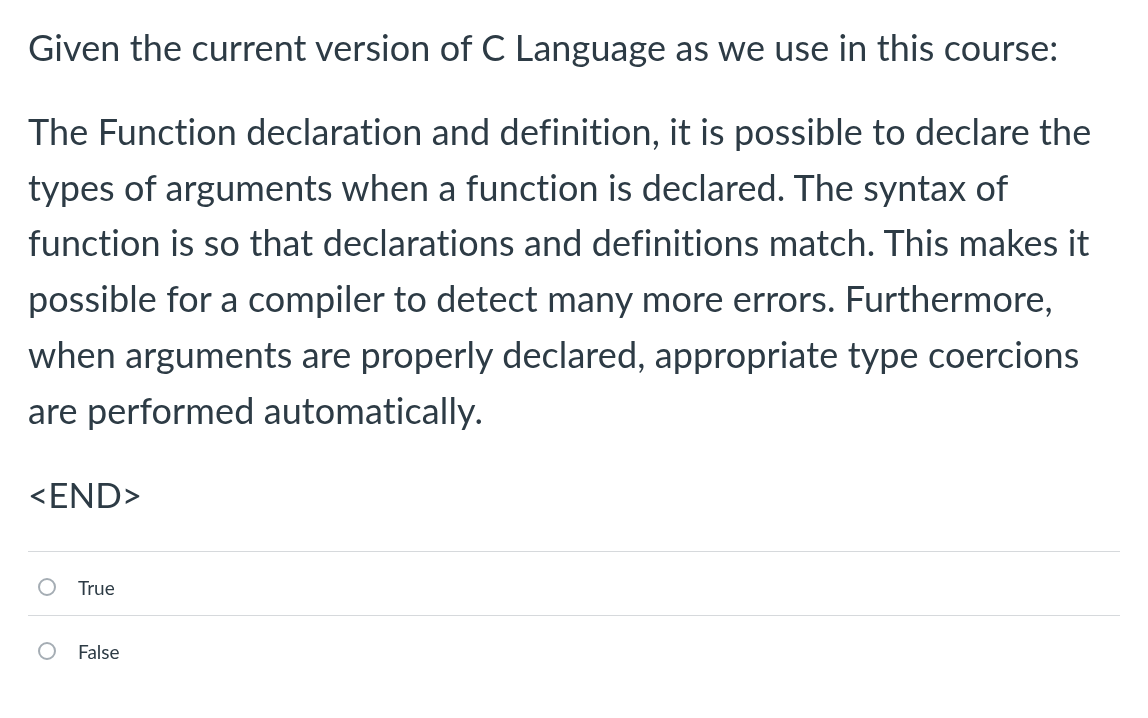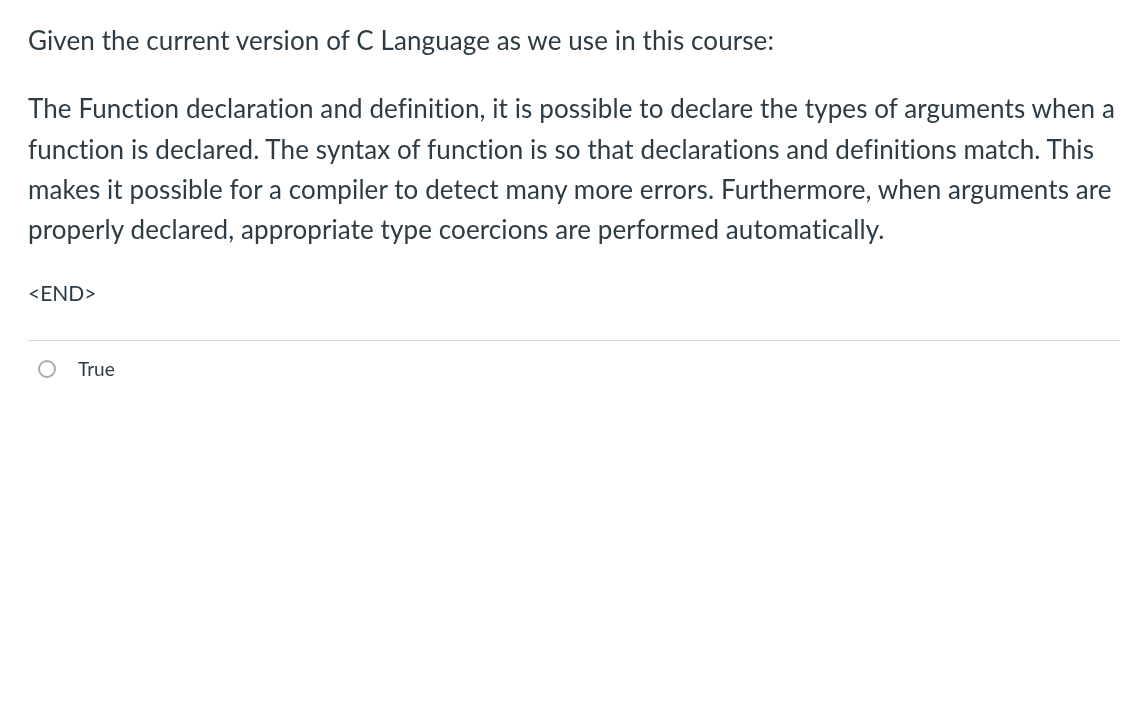--- a/index.html
+++ b/index.html
@@ -10,39 +10,39 @@
     background: #ffffff;
     font-family: "Lato", "Helvetica Neue", Arial, sans-serif;
     color: #2d3b45;
     -webkit-font-smoothing: antialiased;
   }
   .wrap {
     padding: 20px 28px 10px 28px;
     box-sizing: border-box;
   }
   .para {
-    font-size: 26px;
+    font-size: 36px;
     line-height: 1.55;
     margin: 0 0 28px 0;
     letter-spacing: 0.1px;
   }
   .end {
-    font-size: 21px;
+    font-size: 35px;
     line-height: 1.55;
     margin: 0 0 30px 0;
   }
   .italic { }
   .options {
     margin-top: 10px;
   }
   .opt {
     display: flex;
     align-items: center;
     border-top: 1px solid #d6d9dc;
-    padding: 16px 4px 16px 10px;
+    padding: 24px 4px 16px 10px;
     font-size: 19px;
     color: #2d3b45;
   }
   .radio {
     width: 18px;
     height: 18px;
     border: 2px solid #a5adb4;
     border-radius: 50%;
     margin-right: 22px;
     flex-shrink: 0;
@@ -61,15 +61,19 @@
     <span>The Function declaration and definition, it is possible to declare the types of arguments </span><span class="italic">when</span><span> a function is declared. The syntax of function is so that declarations and definitions match. This makes it possible for a compiler to detect many more errors. Furthermore, when arguments are properly declared, appropriate type coercions are performed automatically.</span>
   </p>
 
   <p class="end">&lt;END&gt;</p>
 
   <div class="options">
     <div class="opt">
       <span class="radio"></span>
       <span>True</span>
     </div>
+    <div class="opt">
+      <span class="radio"></span>
+      <span>False</span>
+    </div>
   </div>
 
 </div>
 
 </body></html>

